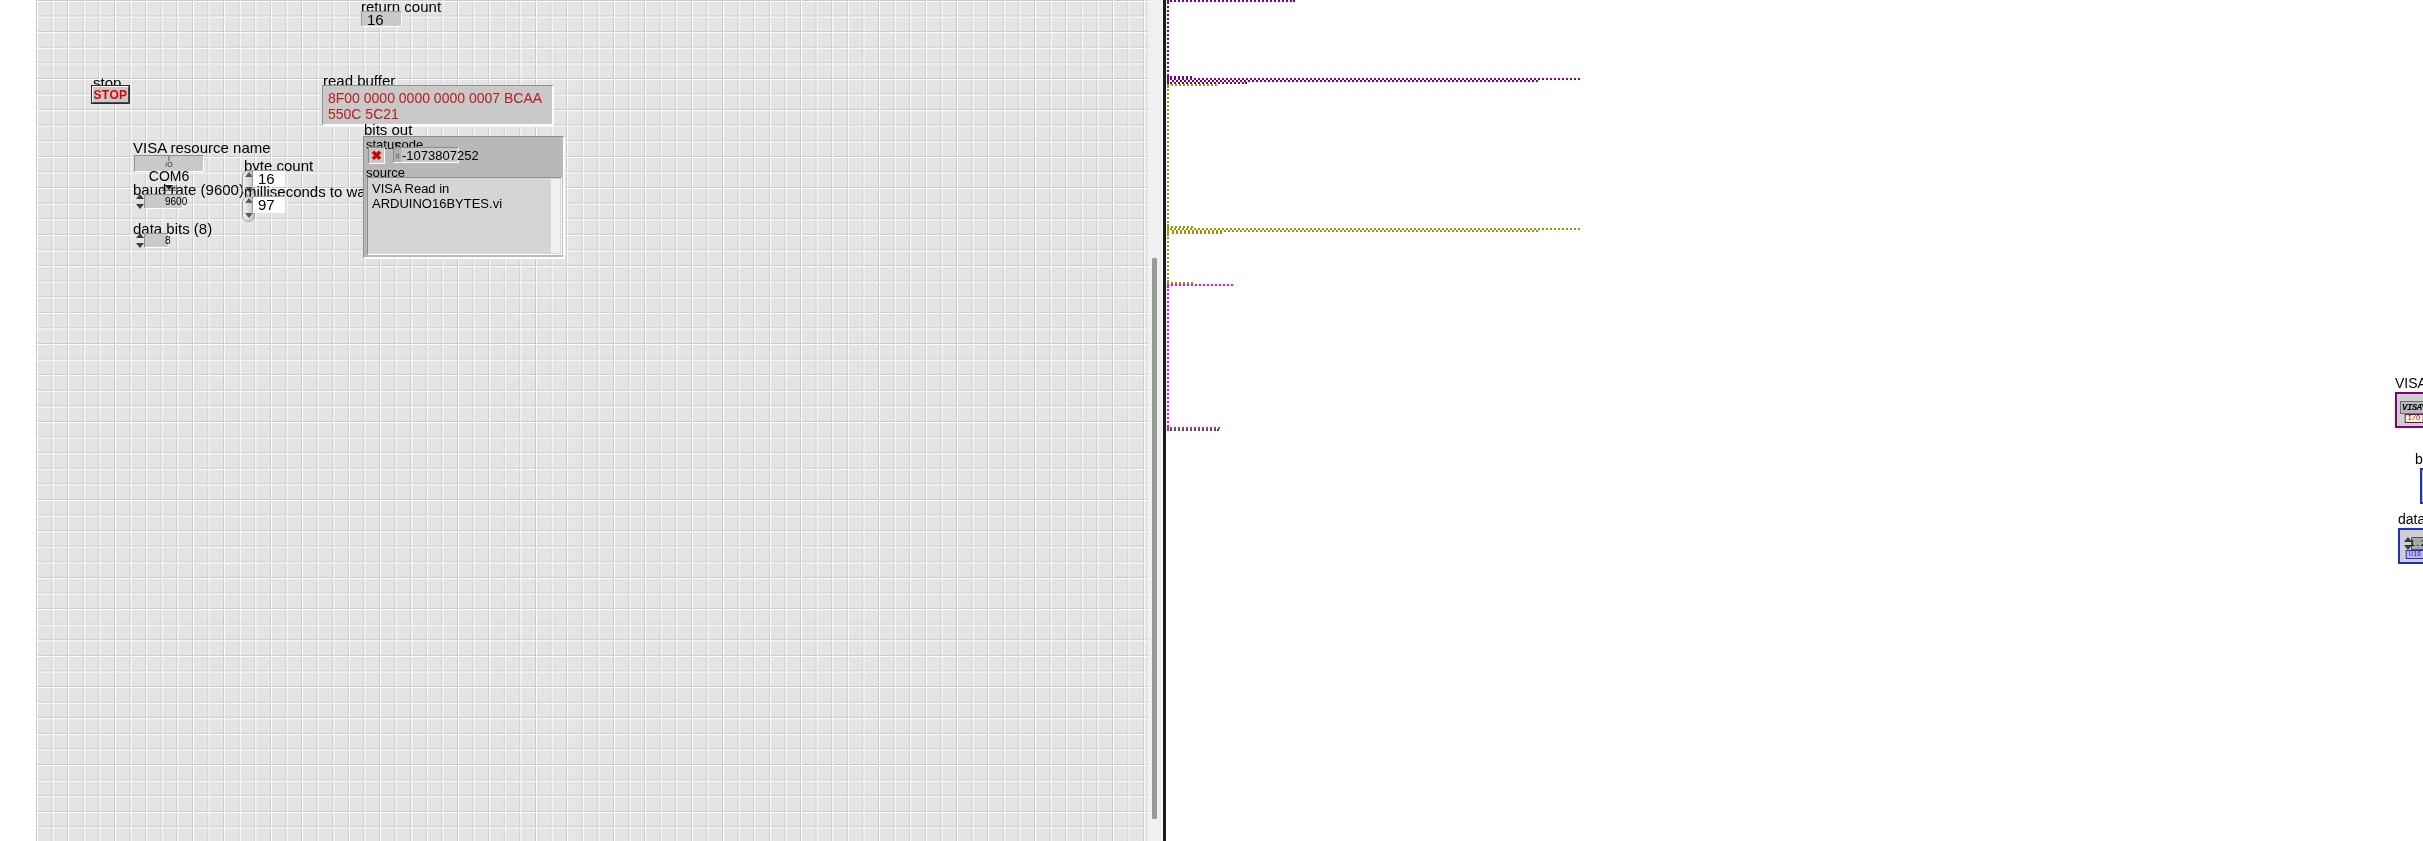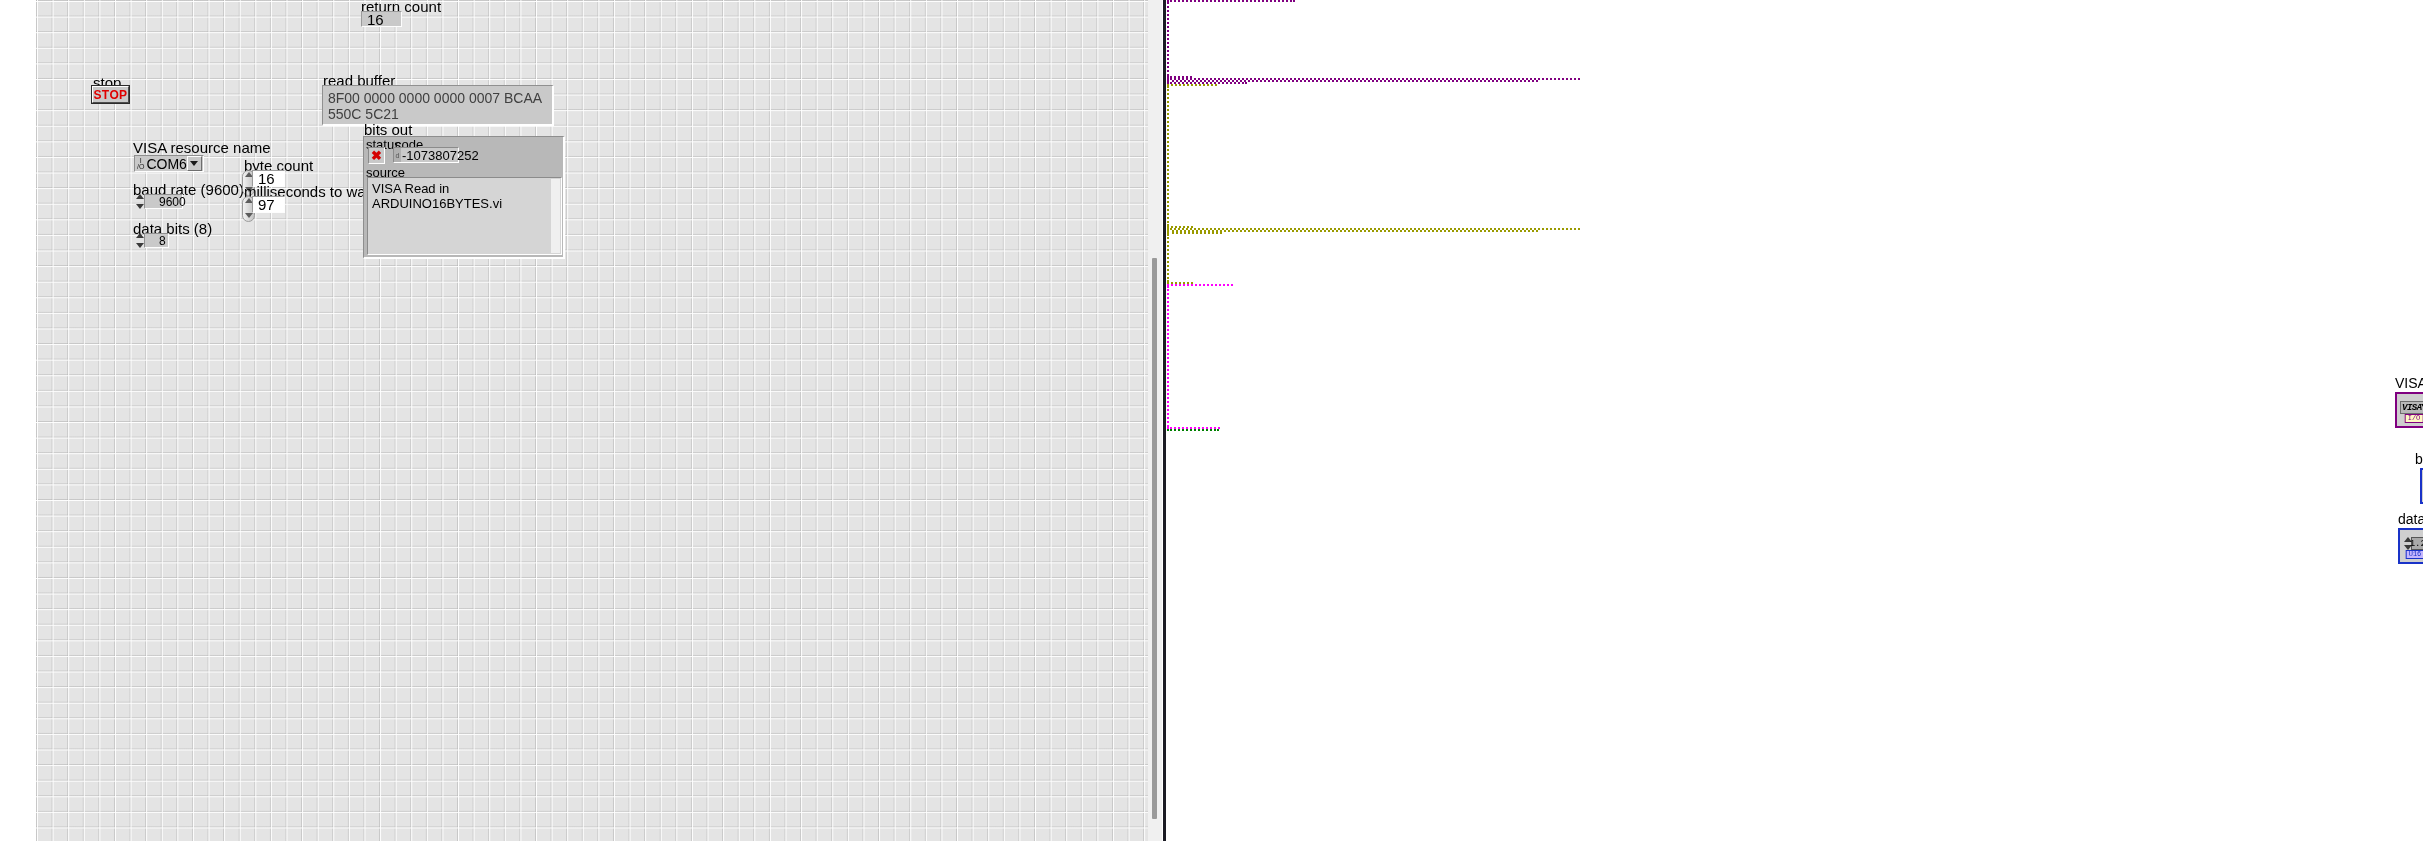--- a/index.html
+++ b/index.html
@@ -45,21 +45,21 @@
     border-top:1px solid #9b9b9b;border-left:1px solid #9b9b9b;
     border-right:1px solid #fdfdfd;border-bottom:1px solid #fdfdfd;
     font-size:15px;color:#000;display:flex;align-items:center;padding-left:5px;
     box-sizing:border-box;
   }
   
   .num-ctl{
     position:absolute;background:#c9c9c9;
     border-top:1px solid #8f8f8f;border-left:1px solid #8f8f8f;
     border-right:1px solid #fdfdfd;border-bottom:1px solid #fdfdfd;
-    font-size:12px;color:#000;display:flex;align-items:center;padding-left:14px;
+    font-size:10px;color:#000;display:flex;align-items:center;padding-left:20px;
     box-sizing:border-box;
   }
   
   .spin{position:absolute;width:9px;display:flex;flex-direction:column;
         justify-content:space-between;align-items:center;}
   .spin i{display:block;width:0;height:0;border-left:4px solid transparent;
           border-right:4px solid transparent;}
   .spin i.up{border-bottom:5px solid #3a3a3a;}
   .spin i.dn{border-top:5px solid #3a3a3a;}
   .spin.round{width:13px;}
@@ -80,21 +80,21 @@
     color:#e00000;font-size:12px;font-weight:bold;letter-spacing:.4px;
     display:flex;align-items:center;justify-content:center;box-sizing:border-box;
   }
 
   
   #visa-ring{
     position:absolute;left:98px;top:155px;width:70px;height:17px;
     background:#c9c9c9;
     border-top:1px solid #8f8f8f;border-left:1px solid #8f8f8f;
     border-right:1px solid #fdfdfd;border-bottom:1px solid #fdfdfd;
-    box-sizing:border-box;display:flex;align-items:center;
+    box-sizing:border-box;display:flex;align-items:center;flex-direction:column;
   }
   #visa-io-glyph{
     font-size:7px;line-height:6px;color:#222;padding-left:2px;padding-right:2px;
     display:flex;flex-direction:column;align-items:center;
   }
   #visa-ring-text{font-size:14px;color:#000;flex:1;}
   #visa-ring-btn{
     width:16px;height:15px;margin-right:1px;background:#c9c9c9;
     border-top:1px solid #ffffff;border-left:1px solid #ffffff;
     border-right:1px solid #6e6e6e;border-bottom:1px solid #6e6e6e;
@@ -102,21 +102,21 @@
   }
   #visa-ring-btn i{width:0;height:0;border-left:4px solid transparent;
     border-right:4px solid transparent;border-top:5px solid #1a1a1a;display:block;}
 
   
   #read-buffer-box{
     position:absolute;left:286px;top:85px;width:232px;height:41px;
     background:#c9c9c9;
     border-top:1px solid #909090;border-left:1px solid #909090;
     border-right:2px solid #ffffff;border-bottom:2px solid #ffffff;
-    box-sizing:border-box;font-size:14px;color:#404040;padding:4px 0 0 5px;
+    box-sizing:border-box;font-size:14px;color:#b91c1c;padding:4px 0 0 5px;
   }
   
   #return-count-box{
     position:absolute;left:325px;top:11px;width:41px;height:16px;
   }
 
   
   #error-cluster{
     position:absolute;left:327px;top:136px;width:202px;height:123px;
     background:#b8b8b8;

